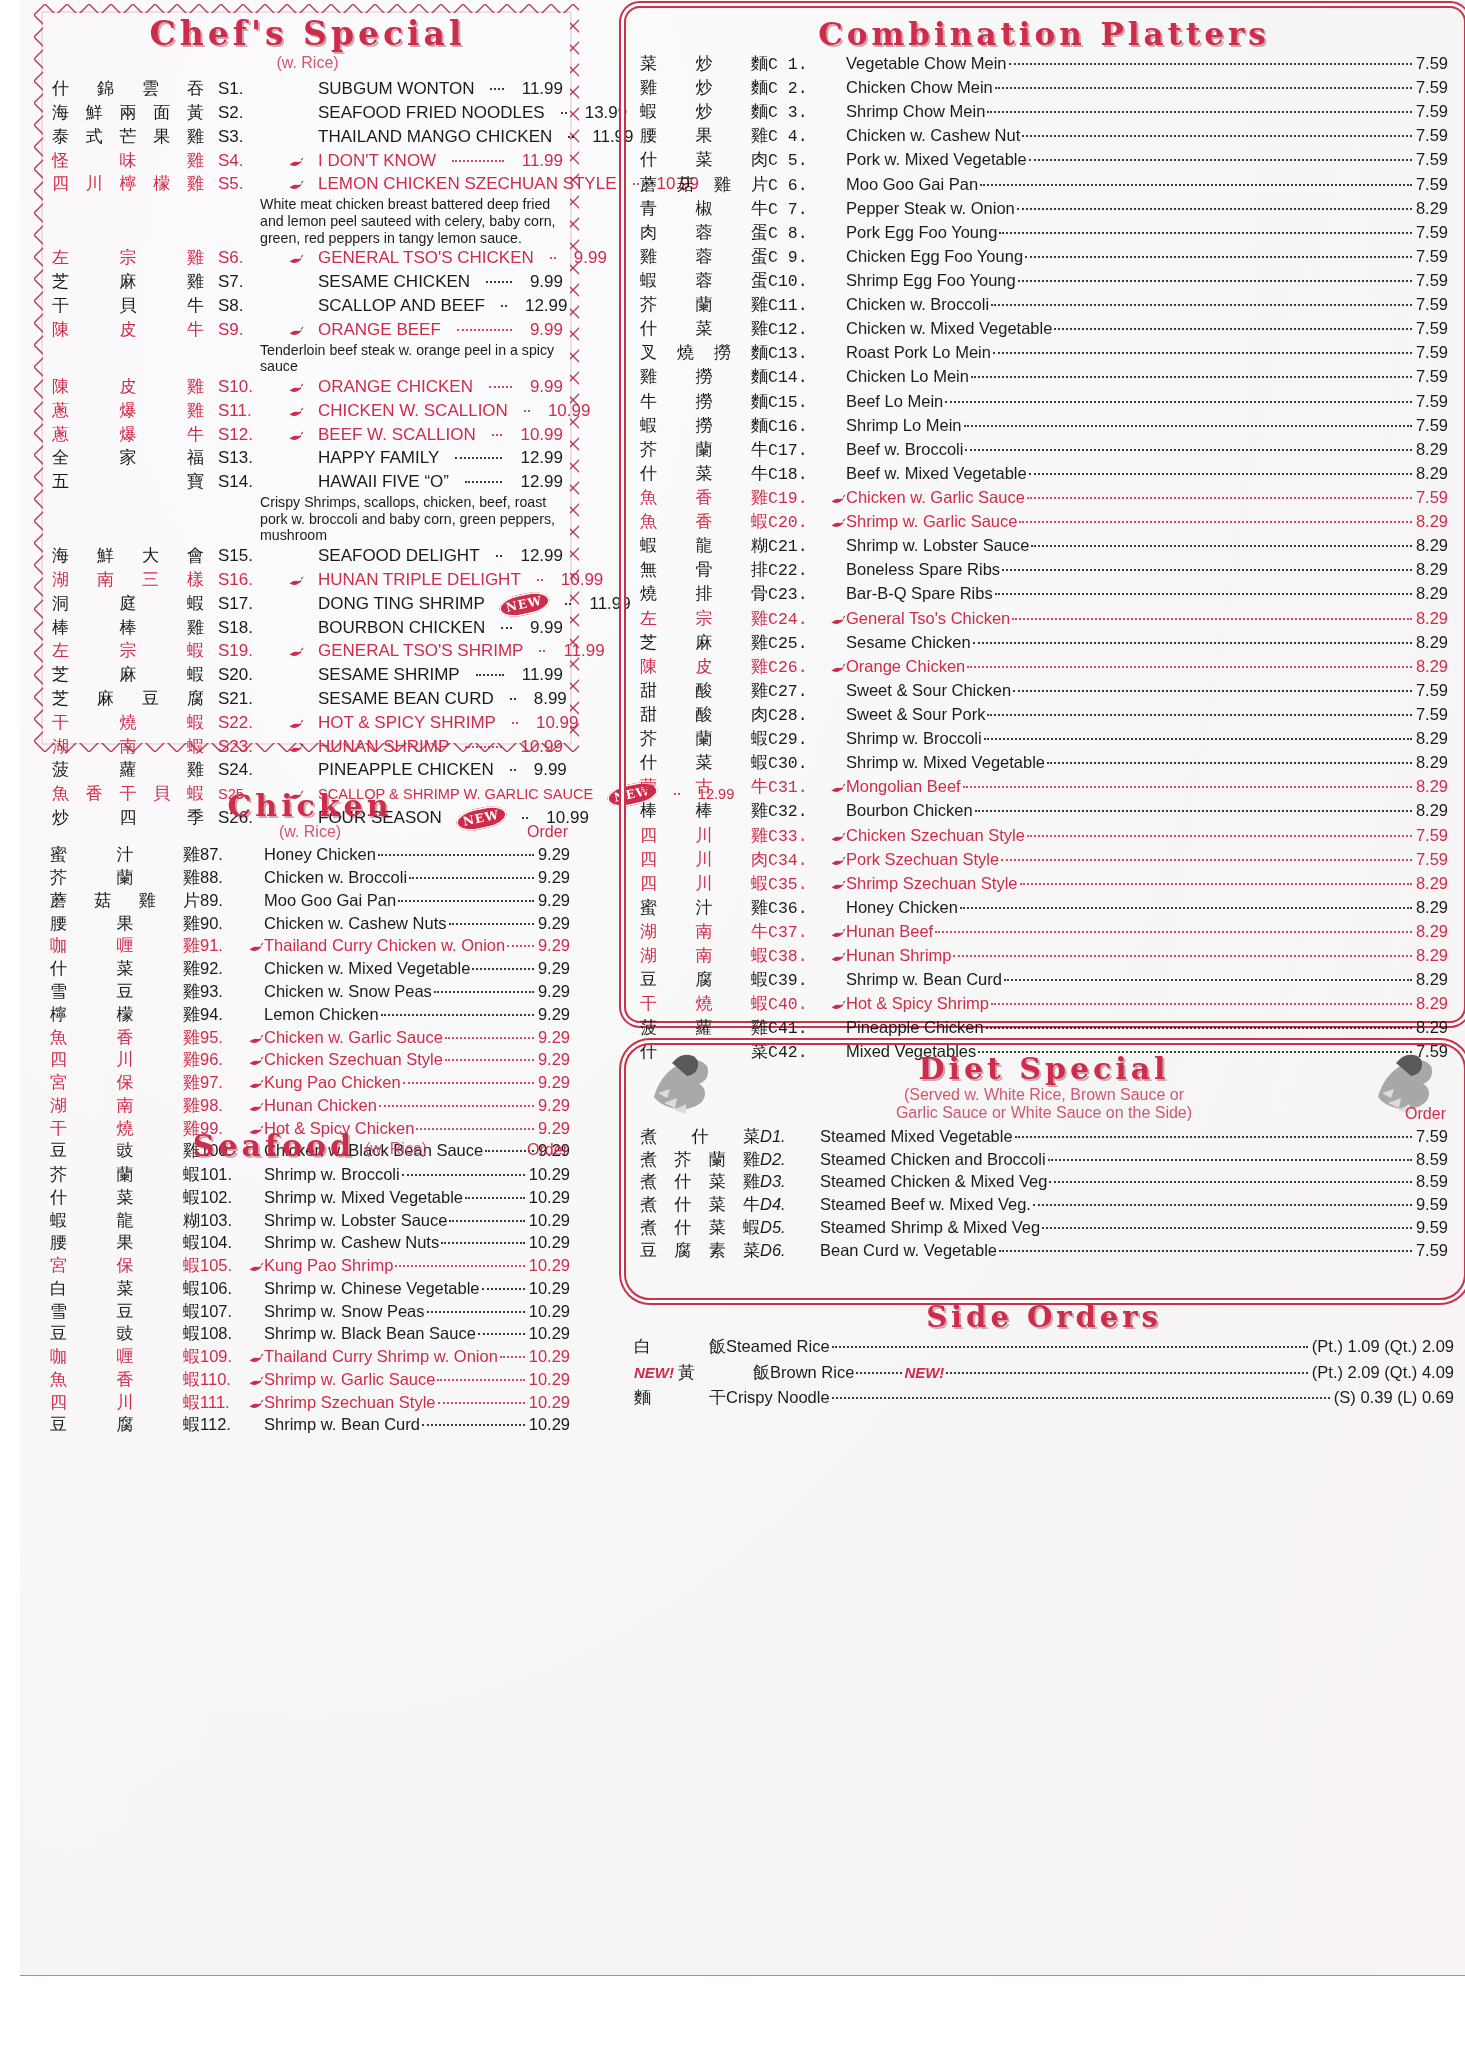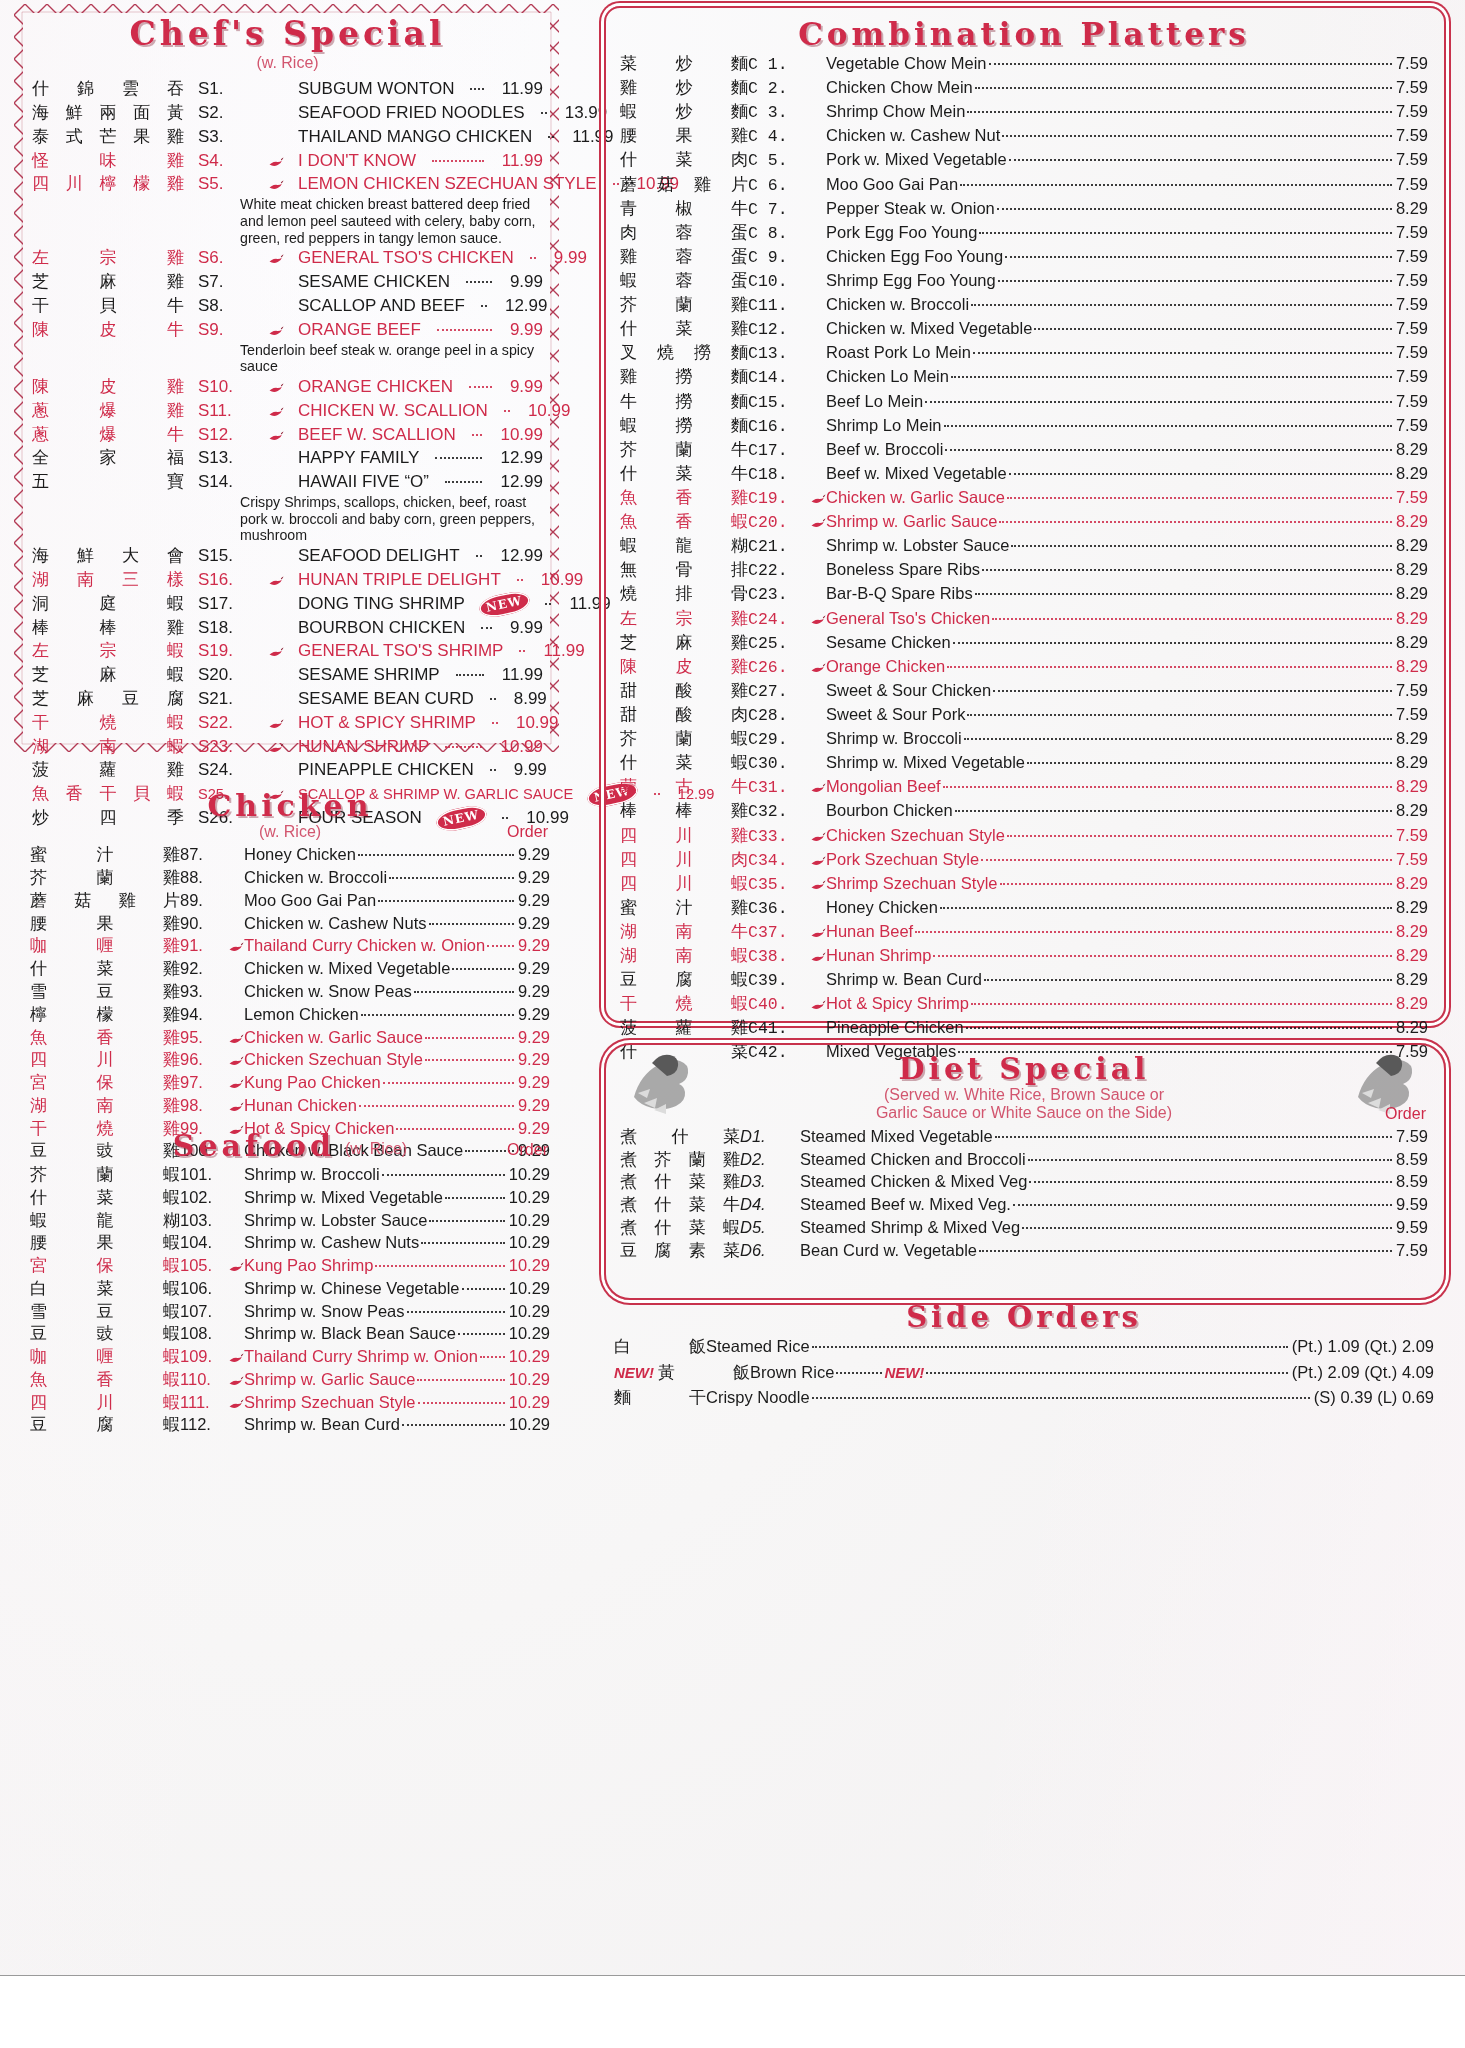--- a/index.html
+++ b/index.html
@@ -7,20 +7,21 @@
     width:1465px;height:2048px;
     background:#ffffff;
     font-family:"Liberation Sans", sans-serif;
     position:relative;
     overflow:hidden;
   }
   .page{
     position:absolute;inset:0;
     background:
       radial-gradient(ellipse at 20% 12%, #fdfdff 0%, #f7f6f6 55%, #f2f0f1 100%);
+    margin-left: 20px;
   }
   .paper-shade{
     position:absolute;left:0;top:0;width:1465px;height:1985px;
     background:linear-gradient(100deg,rgba(250,246,248,.65) 0%,rgba(255,255,255,0) 30%,rgba(255,255,255,0) 70%,rgba(252,246,249,.7) 100%);
     pointer-events:none;
   }
   .bottom-strip{
     position:absolute;left:0;top:1975px;width:1465px;height:73px;
     background:#ffffff;border-top:1px solid #9a9a9a;
   }

